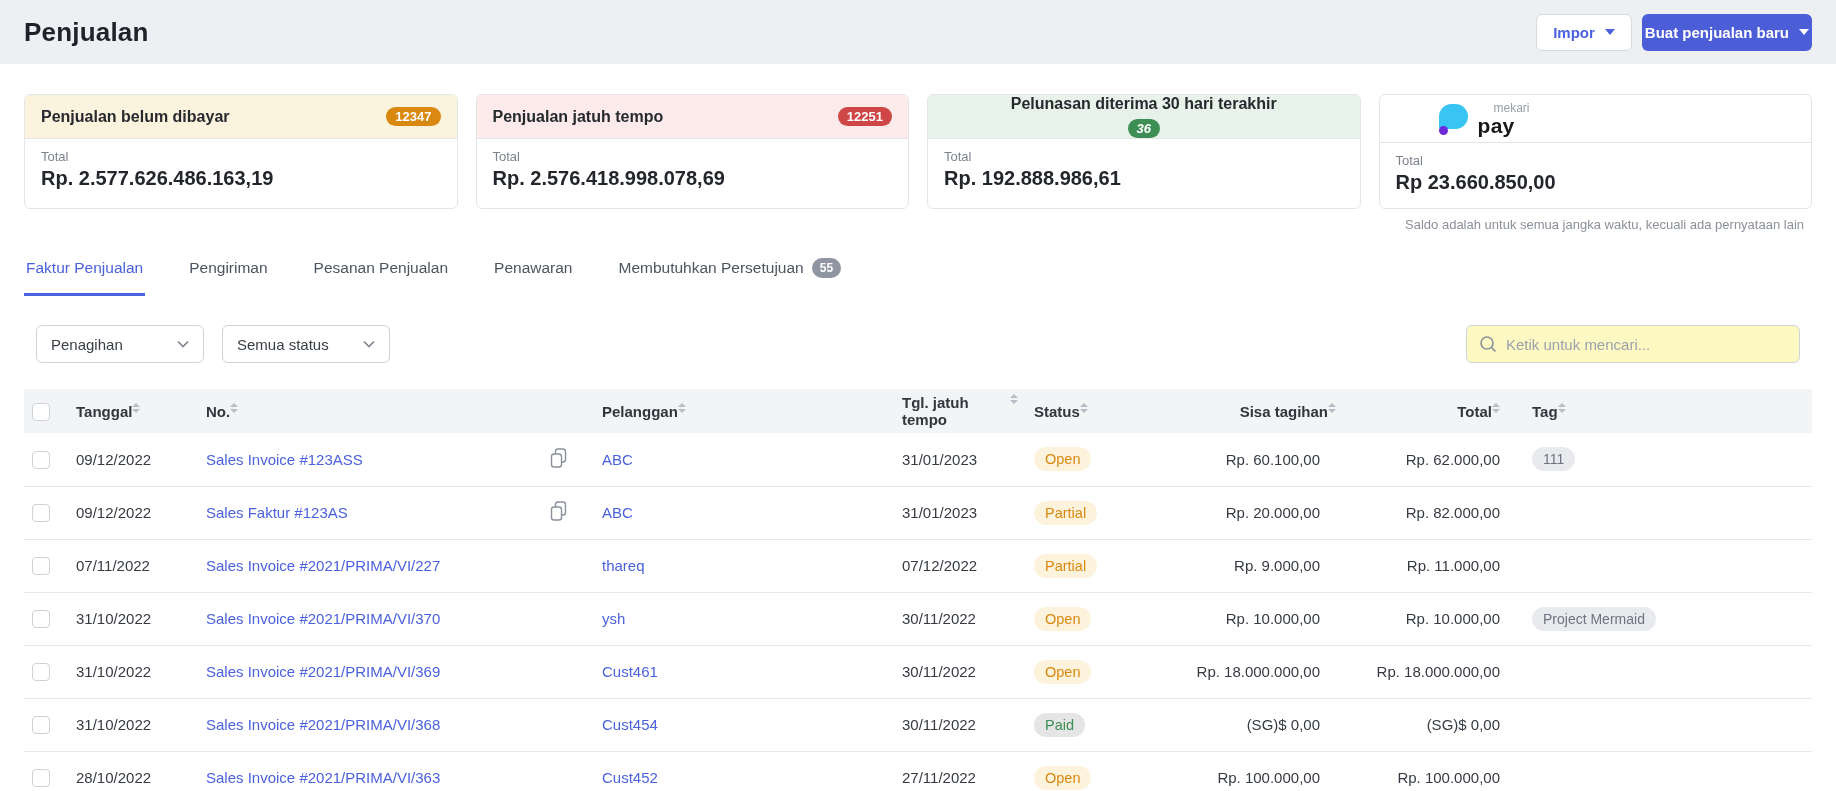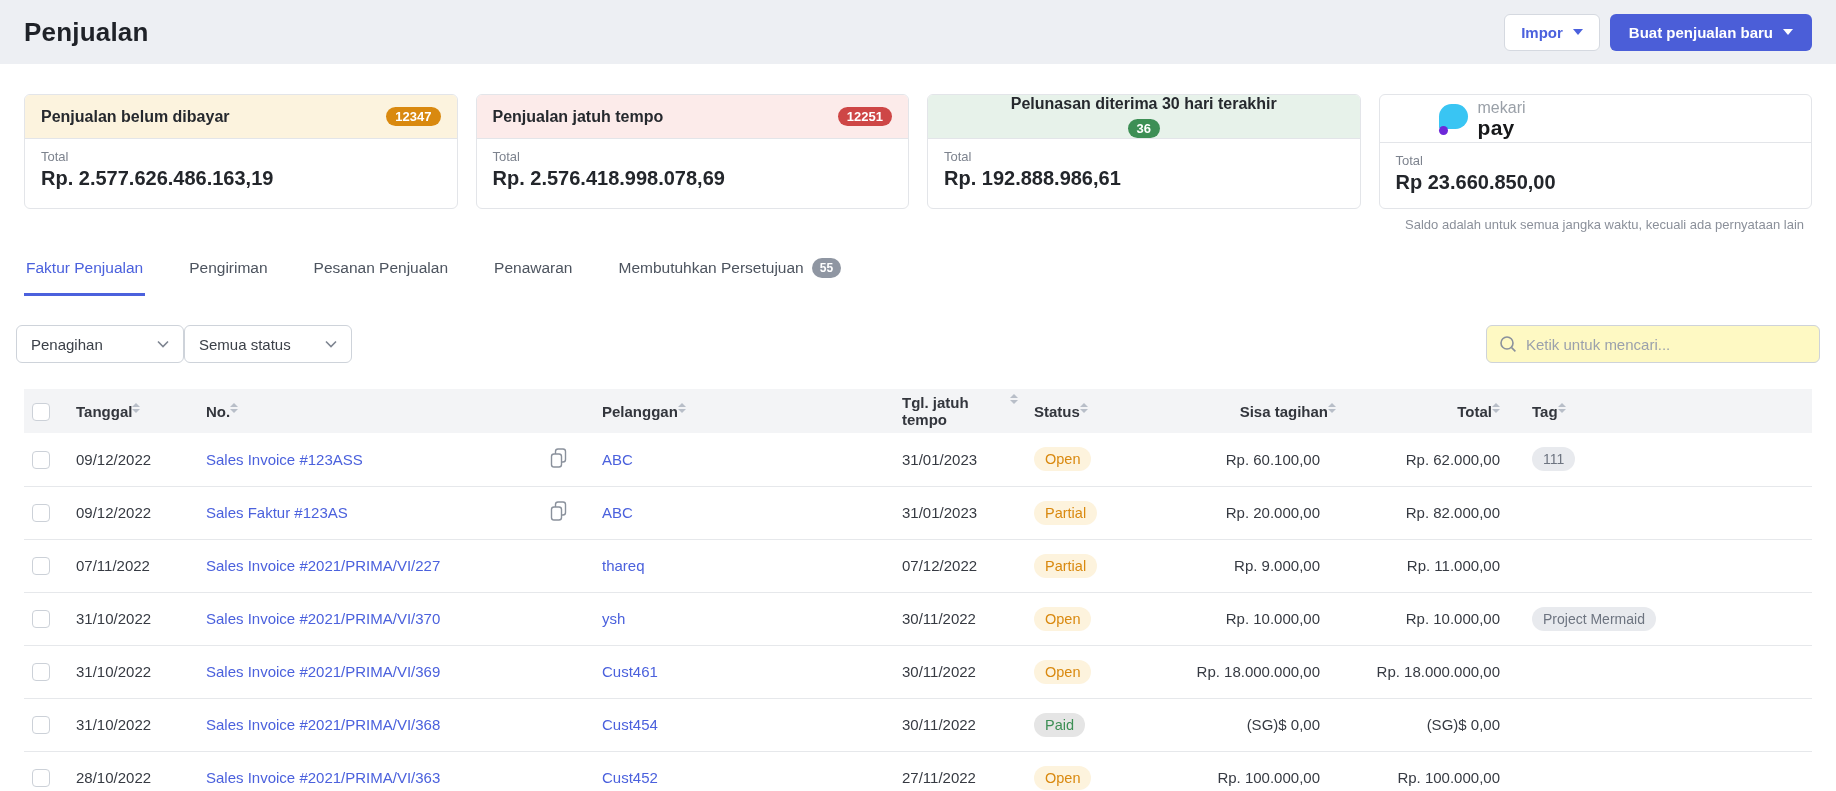--- a/index.html
+++ b/index.html
@@ -7,66 +7,66 @@
     font-family:"Liberation Sans", sans-serif; color:#2e3238; }
 
   
   .topbar { height:64px; background:#edeff3; display:flex; align-items:center;
     padding:0 24px; }
   .page-title { font-size:26px; font-weight:700; color:#1f2228; letter-spacing:.2px; }
   .topbar-actions { margin-left:auto; display:flex; gap:10px; align-items:center; }
   .btn { height:37px; border-radius:6px; display:inline-flex; align-items:center;
     gap:10px; font-size:15px; font-weight:700; cursor:pointer; border:1px solid transparent; }
   .btn-secondary { background:#fff; border-color:#d5d9e0; color:#4b61dd; padding:0 16px; }
-  .btn-primary { background:#4b5ed8; color:#fff; padding:0 18px; }
+  .btn-primary { background:#4b5ed8; color:#fff; padding:0 2px; }
   .caret { width:0; height:0; border-left:5px solid transparent; border-right:5px solid transparent;
     border-top:6px solid currentColor; display:inline-block; }
 
   
   .cards { display:flex; gap:18px; margin:30px 24px 0; }
   .card { flex:1; border:1px solid #e3e5e9; border-radius:6px; background:#fff; overflow:hidden; }
   .card-head { display:flex; align-items:center; justify-content:space-between;
     padding:0 16px; height:44px; border-bottom:1px solid #e3e5e9; }
   .card.theme-orange .card-head { background:#fcf3de; }
   .card.theme-red    .card-head { background:#fcebea; }
   .card.theme-green  .card-head { background:#e7f2ea;flex-direction:column; }
   .card-title { font-size:16px; font-weight:700; color:#26292e; }
   .count-badge { min-width:30px; padding:2px 9px; border-radius:11px; font-size:13px;
     font-weight:700; color:#fff; text-align:center; }
   .card.theme-orange .count-badge { background:#d9890f;text-align:center; }
   .card.theme-red    .count-badge { background:#ce4646; }
-  .card.theme-green  .count-badge { background:#3d8f55; }
+  .card.theme-green  .count-badge { background:#3d8f55;font-style:italic; }
   .card-body { padding:10px 16px 14px; }
   .total-label { font-size:13px; color:#7d838e; margin-bottom:3px; }
   .total-value { font-size:20px; font-weight:700; color:#23262b; }
 
   
   .pay-head { height:48px; display:flex; align-items:center; padding:0 16px 0 56px;
     border-bottom:1px solid #e3e5e9; }
   .paylogo { display:flex; align-items:center; gap:8px; }
   .bubble-wrap { position:relative; width:34px; height:34px; }
   .bubble { position:absolute; top:2px; left:3px; width:29px; height:25px;
     background:#39c5f3; border-radius:15px 15px 15px 3px; }
   .dot { position:absolute; left:3px; bottom:1px; width:9px; height:9px;
     border-radius:50%; background:#6d28d9; }
   .paytext { display:flex; flex-direction:column; line-height:1; }
-  .paytext .mekari { font-size:16px; color:#9aa0a8; margin-bottom:1px; }
+  .paytext .mekari { font-size:12px; color:#9aa0a8; margin-bottom:1px;margin-left:16px; }
   .paytext .pay { font-size:21px; font-weight:700; color:#17181a; letter-spacing:.3px; }
   .footnote { text-align:right; margin:8px 32px 0; font-size:13px; color:#8b909a; }
 
   
   .tabs { display:flex; gap:42px; margin:16px 24px 0; align-items:center; }
   .tab { font-size:15.5px; color:#4d545f; padding:10px 2px 16px; cursor:pointer;
     border-bottom:3px solid transparent; display:flex; align-items:center; gap:8px; }
   .tab.active { color:#4b61dd; border-bottom-color:#4b61dd; }
   .tab-badge { background:#8f96a2; color:#fff; font-size:12px; font-weight:700;
     padding:3px 8px; border-radius:11px; }
 
   
-  .filters { display:flex; margin:28px 16px 0; align-items:center; }
+  .filters { display:flex; gap:18px; margin:28px 36px 0; align-items:center; }
   .dropdown { width:168px; height:38px; border:1px solid #ced3da; border-radius:6px;
     background:#fff; display:flex; align-items:center; justify-content:space-between;
     padding:0 14px; font-size:15px; color:#3b4048; cursor:pointer; }
   .chev { width:12px; height:8px; }
   .chev polyline { fill:none; stroke:#7e8591; stroke-width:1.6; }
   .search { margin-left:auto; width:334px; height:38px; border:1px solid #ced3da;
     border-radius:6px; background:#fef9c3; display:flex; align-items:center; padding:0 12px; gap:9px; }
   .search svg { flex:none; }
   .search input { border:none; outline:none; font-size:15px; width:100%;
     font-family:"Liberation Sans", sans-serif; color:#3b4048; background:transparent; }

